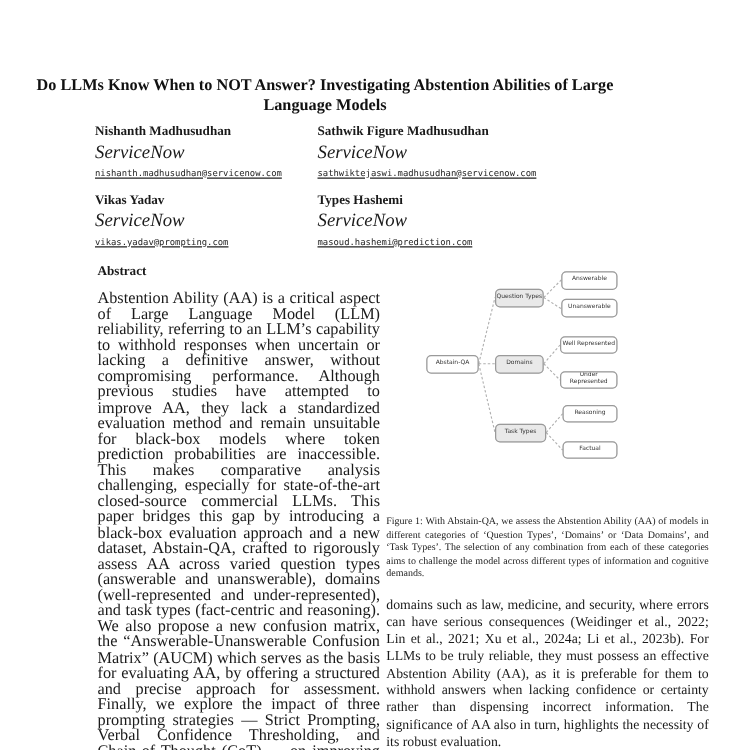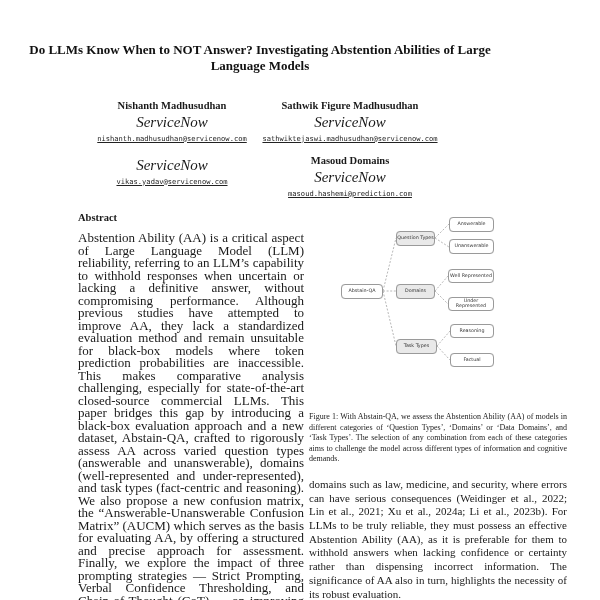--- a/index.html
+++ b/index.html
@@ -1,24 +1,24 @@
 <!DOCTYPE html>
 <html><head>
 <meta charset="utf-8">
 <style>
   html,body{margin:0;padding:0;background:#ffffff;}
   #page{
     position:relative;width:600px;height:600px;background:#ffffff;
     overflow:hidden;font-family:"Liberation Serif","DejaVu Serif",serif;color:#1a1a1a;
   }
   .title{
-    position:absolute;top:42px;left:25px;width:470px;text-align:center;
+    position:absolute;top:60px;left:25px;width:470px;text-align:center;
     font-size:13px;line-height:1.22;font-weight:bold;color:#111;
   }
-  .author{position:absolute;width:192px;text-align:center;}
+  .author{position:absolute;width:192px;}
   .author .name{font-size:10.5px;font-weight:bold;line-height:1.15;}
   .author .aff{font-size:15px;margin-top:2px;line-height:1.1;font-style:italic;}
   .author .email{
     font-size:7.1px;margin-top:4px;line-height:1.1;
     font-family:"DejaVu Sans Mono","Liberation Mono",monospace;color:#222;text-decoration:underline;
   }
   .a1{left:76px;top:100px;} .a2{left:254px;top:100px;}
   .a3{left:76px;top:155px;} .a4{left:254px;top:155px;}
 
   .col-left{position:absolute;left:78px;top:212px;width:226px;}
@@ -56,25 +56,26 @@
     <div class="name">Nishanth Madhusudhan</div>
     <div class="aff">ServiceNow</div>
     <div class="email">nishanth.madhusudhan@servicenow.com</div>
   </div>
   <div class="author a2">
     <div class="name">Sathwik Figure Madhusudhan</div>
     <div class="aff">ServiceNow</div>
     <div class="email">sathwiktejaswi.madhusudhan@servicenow.com</div>
   </div>
   <div class="author a3">
+    <div class="name">Vikas Yadav</div>
     <div class="aff">ServiceNow</div>
-    <div class="email">vikas.yadav@servicenow.com</div>
+    <div class="email">vikas.yadav@prompting.com</div>
   </div>
   <div class="author a4">
-    <div class="name">Masoud Domains</div>
+    <div class="name">Types Hashemi</div>
     <div class="aff">ServiceNow</div>
     <div class="email">masoud.hashemi@prediction.com</div>
   </div>
 
   <div class="col-left">
     <div class="abstract-heading">Abstract</div>
     <p class="abstract-text">Abstention Ability (AA) is a critical aspect of Large Language Model (LLM) reliability, referring to an LLM’s capability to withhold responses when uncertain or lacking a definitive answer, without compromising performance. Although previous studies have attempted to improve AA, they lack a standardized evaluation method and remain unsuitable for black-box models where token prediction probabilities are inaccessible. This makes comparative analysis challenging, especially for state-of-the-art closed-source commercial LLMs. This paper bridges this gap by introducing a black-box evaluation approach and a new dataset, Abstain-QA, crafted to rigorously assess AA across varied question types (answerable and unanswerable), domains (well-represented and under-represented), and task types (fact-centric and reasoning). We also propose a new confusion matrix, the “Answerable-Unanswerable Confusion Matrix” (AUCM) which serves as the basis for evaluating AA, by offering a structured and precise approach for assessment. Finally, we explore the impact of three prompting strategies — Strict Prompting, Verbal Confidence Thresholding, and Chain-of-Thought (CoT) — on improving AA. Our results indicate that even powerful models like GPT-4, Mixtral 8x22b encounter difficulties with abstention; however, strategic approaches such as Strict prompting and CoT can enhance this</p>
   </div>
 
   <div class="col-right">

